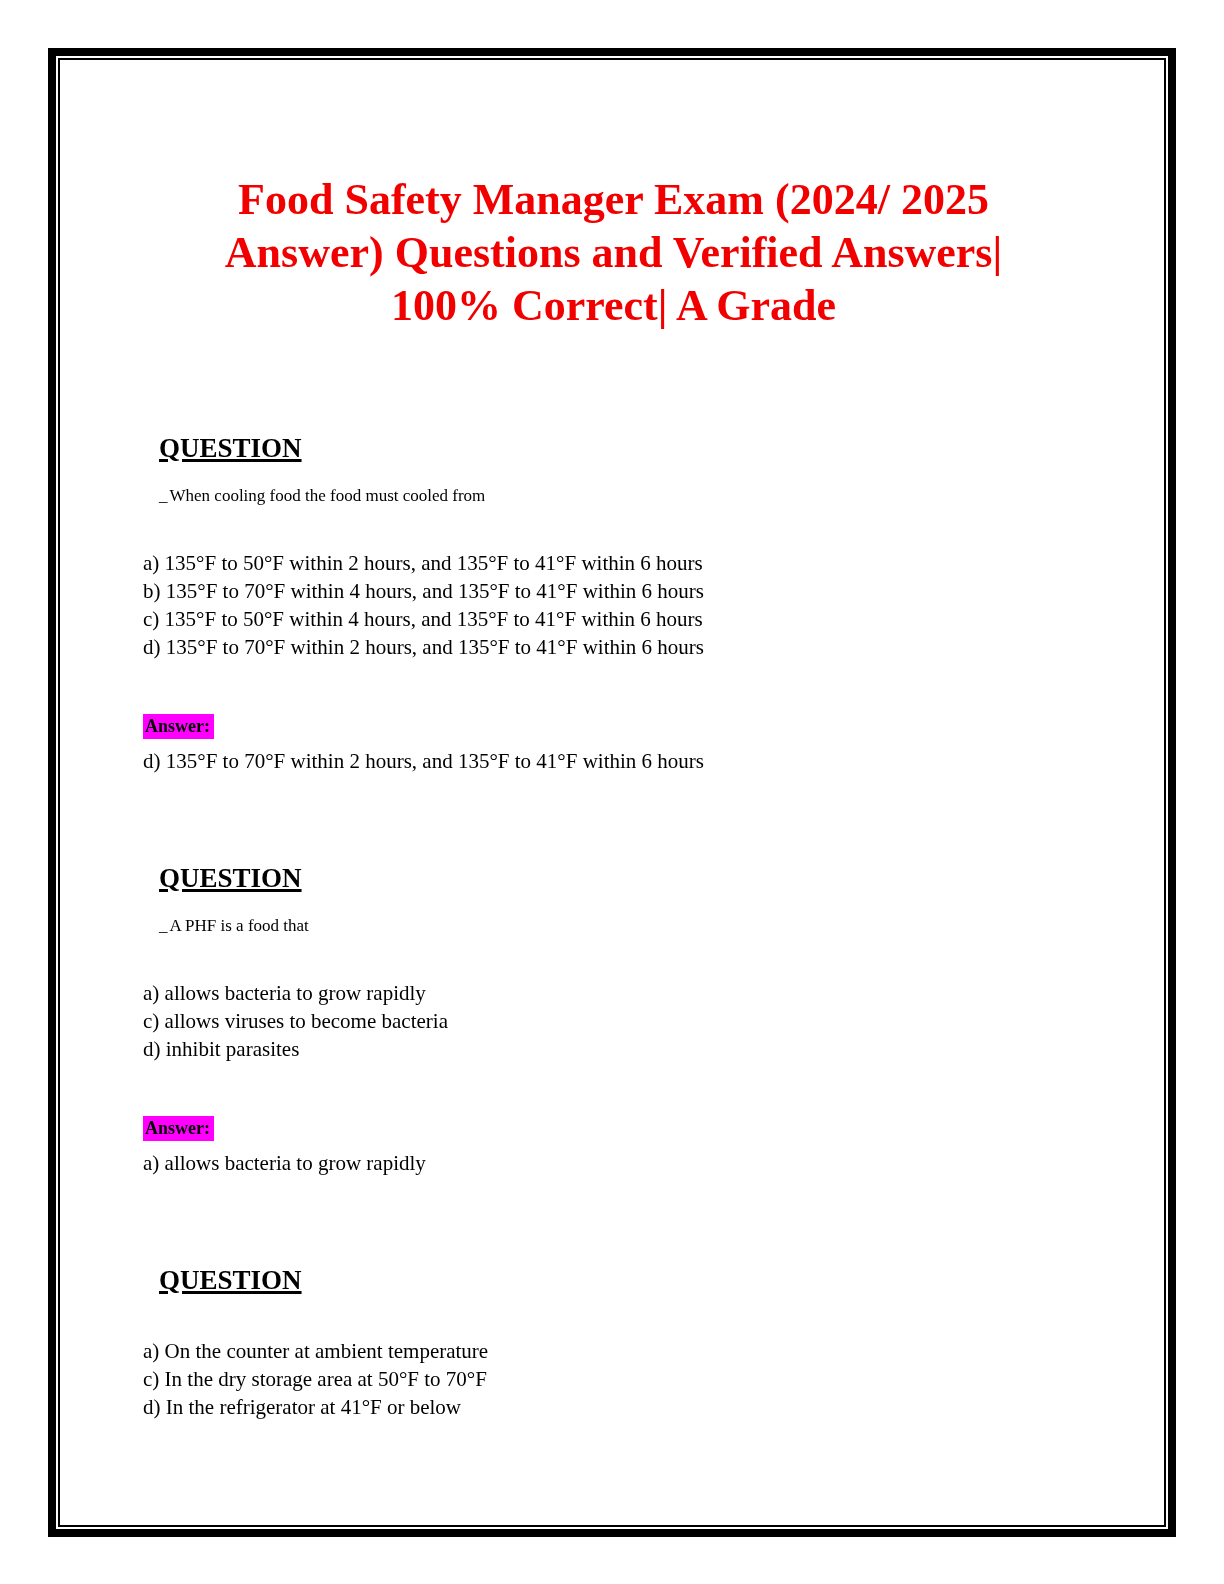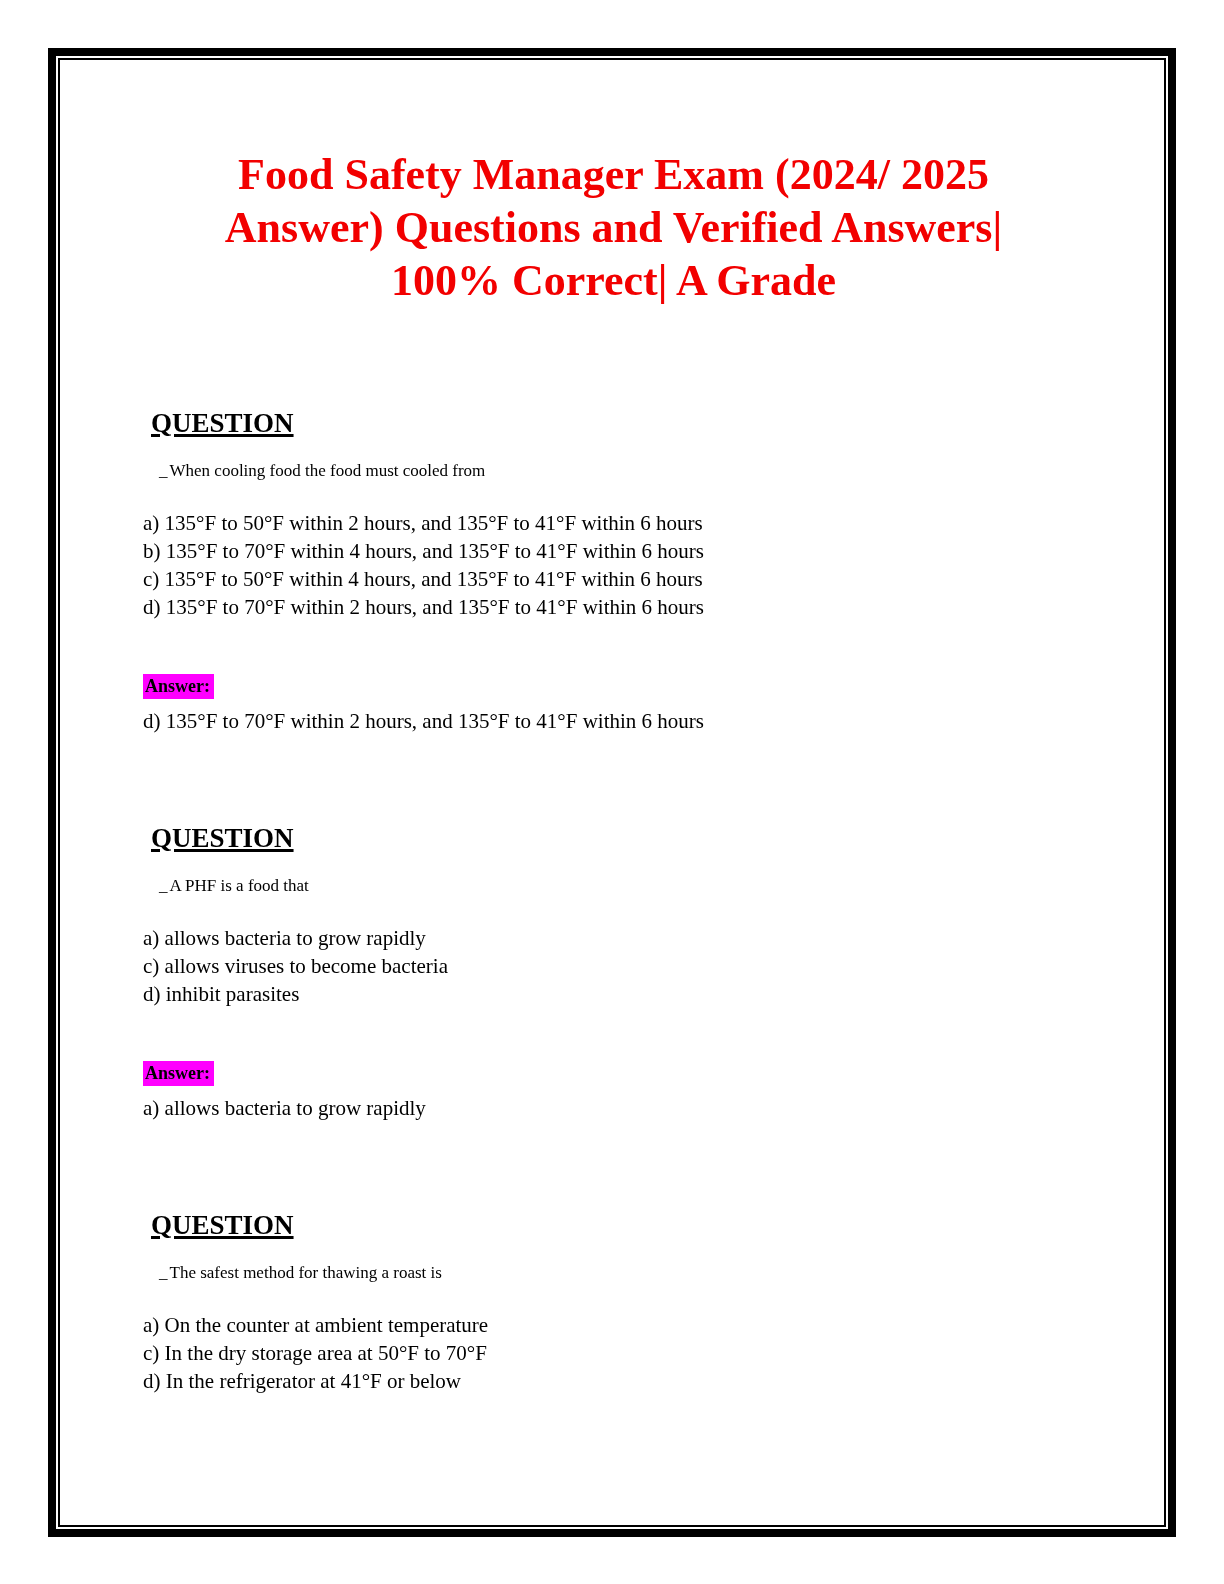--- a/index.html
+++ b/index.html
@@ -20,33 +20,33 @@
   }
   .frame-inner{
     position:absolute;left:2px;top:2px;right:2px;bottom:2px;
     border:2px solid var(--border-color);
   }
   .content{
     position:absolute;inset:0;box-sizing:border-box;
     padding:0 80px 0 83px;overflow:hidden;
   }
   .title{
-    margin:88px 0 0 0;text-align:center;font-weight:bold;
+    margin:113px 0 0 0;text-align:center;font-weight:bold;
     font-size:44px;line-height:53px;color:var(--title-color);
   }
   .title-line{display:block;white-space:nowrap;}
   .qblock{margin-top:85px;}
   .qblock.first{margin-top:98px;}
   .q-heading{
-    margin:8px;font-size:27px;line-height:36px;font-weight:bold;
+    margin:16px;font-size:27px;line-height:36px;font-weight:bold;
     text-decoration:underline;text-decoration-thickness:2.5px;
   }
   .q-text{margin:16px;font-size:17px;line-height:28px;}
   .lead-mark{margin-right:2px;font-weight:normal;}
-  .options{margin-top:24px;}
+  .options{margin-top:39px;}
   .option{font-size:21px;line-height:28px;}
   .answer-row{margin:50px 0 0 0;line-height:30px;}
   .answer-highlight{
     background:var(--highlight-color);font-weight:bold;font-size:18px;
     padding:2px 4px 3px 2px;
   }
   .answer-text{margin:5px 0 0 0;font-size:21px;line-height:28px;}
 </style>
 </head>
 <body>
@@ -81,21 +81,20 @@
           <div class="option">a) allows bacteria to grow rapidly</div>
           <div class="option">c) allows viruses to become bacteria</div>
           <div class="option">d) inhibit parasites</div>
         </div>
         <p class="answer-row"><span class="answer-highlight">Answer:</span></p>
         <p class="answer-text">a) allows bacteria to grow rapidly</p>
       </section>
 
       <section class="qblock">
         <h2 class="q-heading">QUESTION</h2>
-        <p class="q-text"><span class="lead-mark">_</span><span>The safest method for thawing a roast is</span></p>
         <div class="options">
           <div class="option">a) On the counter at ambient temperature</div>
           <div class="option">c) In the dry storage area at 50°F to 70°F</div>
           <div class="option">d) In the refrigerator at 41°F or below</div>
         </div>
       </section>
 
     </div>
   </div>
 </div>

